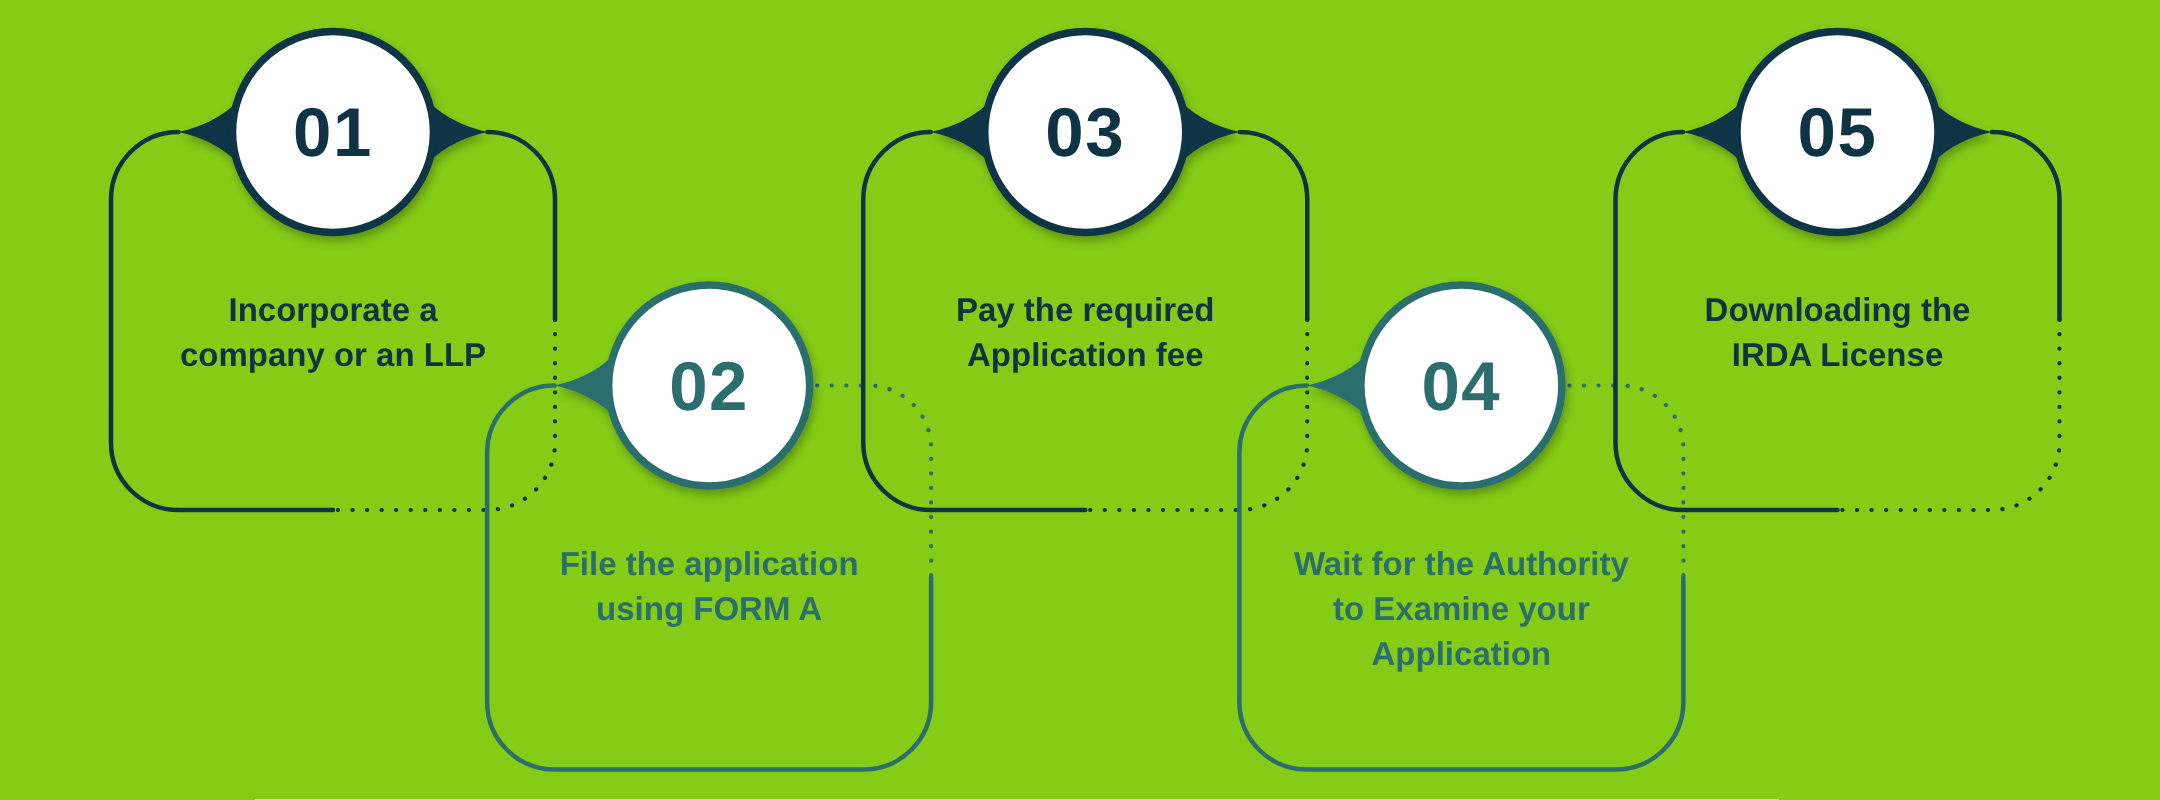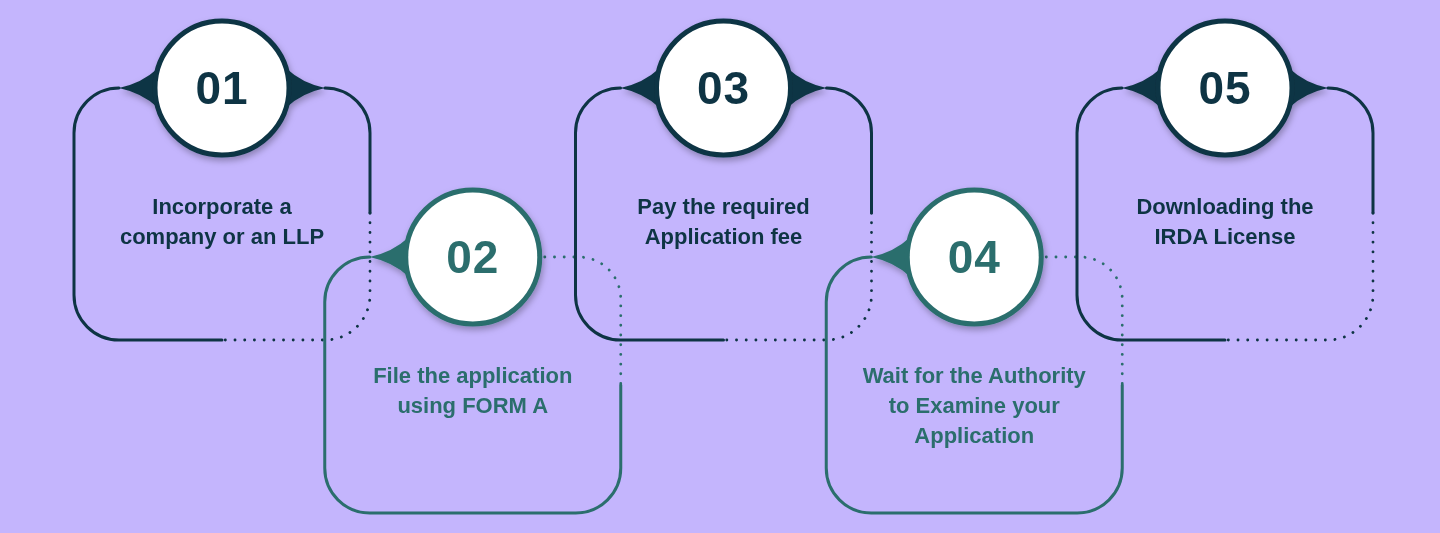--- a/index.html
+++ b/index.html
@@ -4,21 +4,21 @@
 <style>
   html, body {
     margin: 0;
     padding: 0;
     background: #ffffff;
   }
   .canvas {
     position: relative;
     width: 1440px;
     height: 533px;
-    background: #c4b5fd;
+    background: #84cc16;
     overflow: hidden;
   }
   svg {
     display: block;
   }
   svg text {
     font-family: "Liberation Sans", "DejaVu Sans", sans-serif;
   }
 </style>
 </head>

